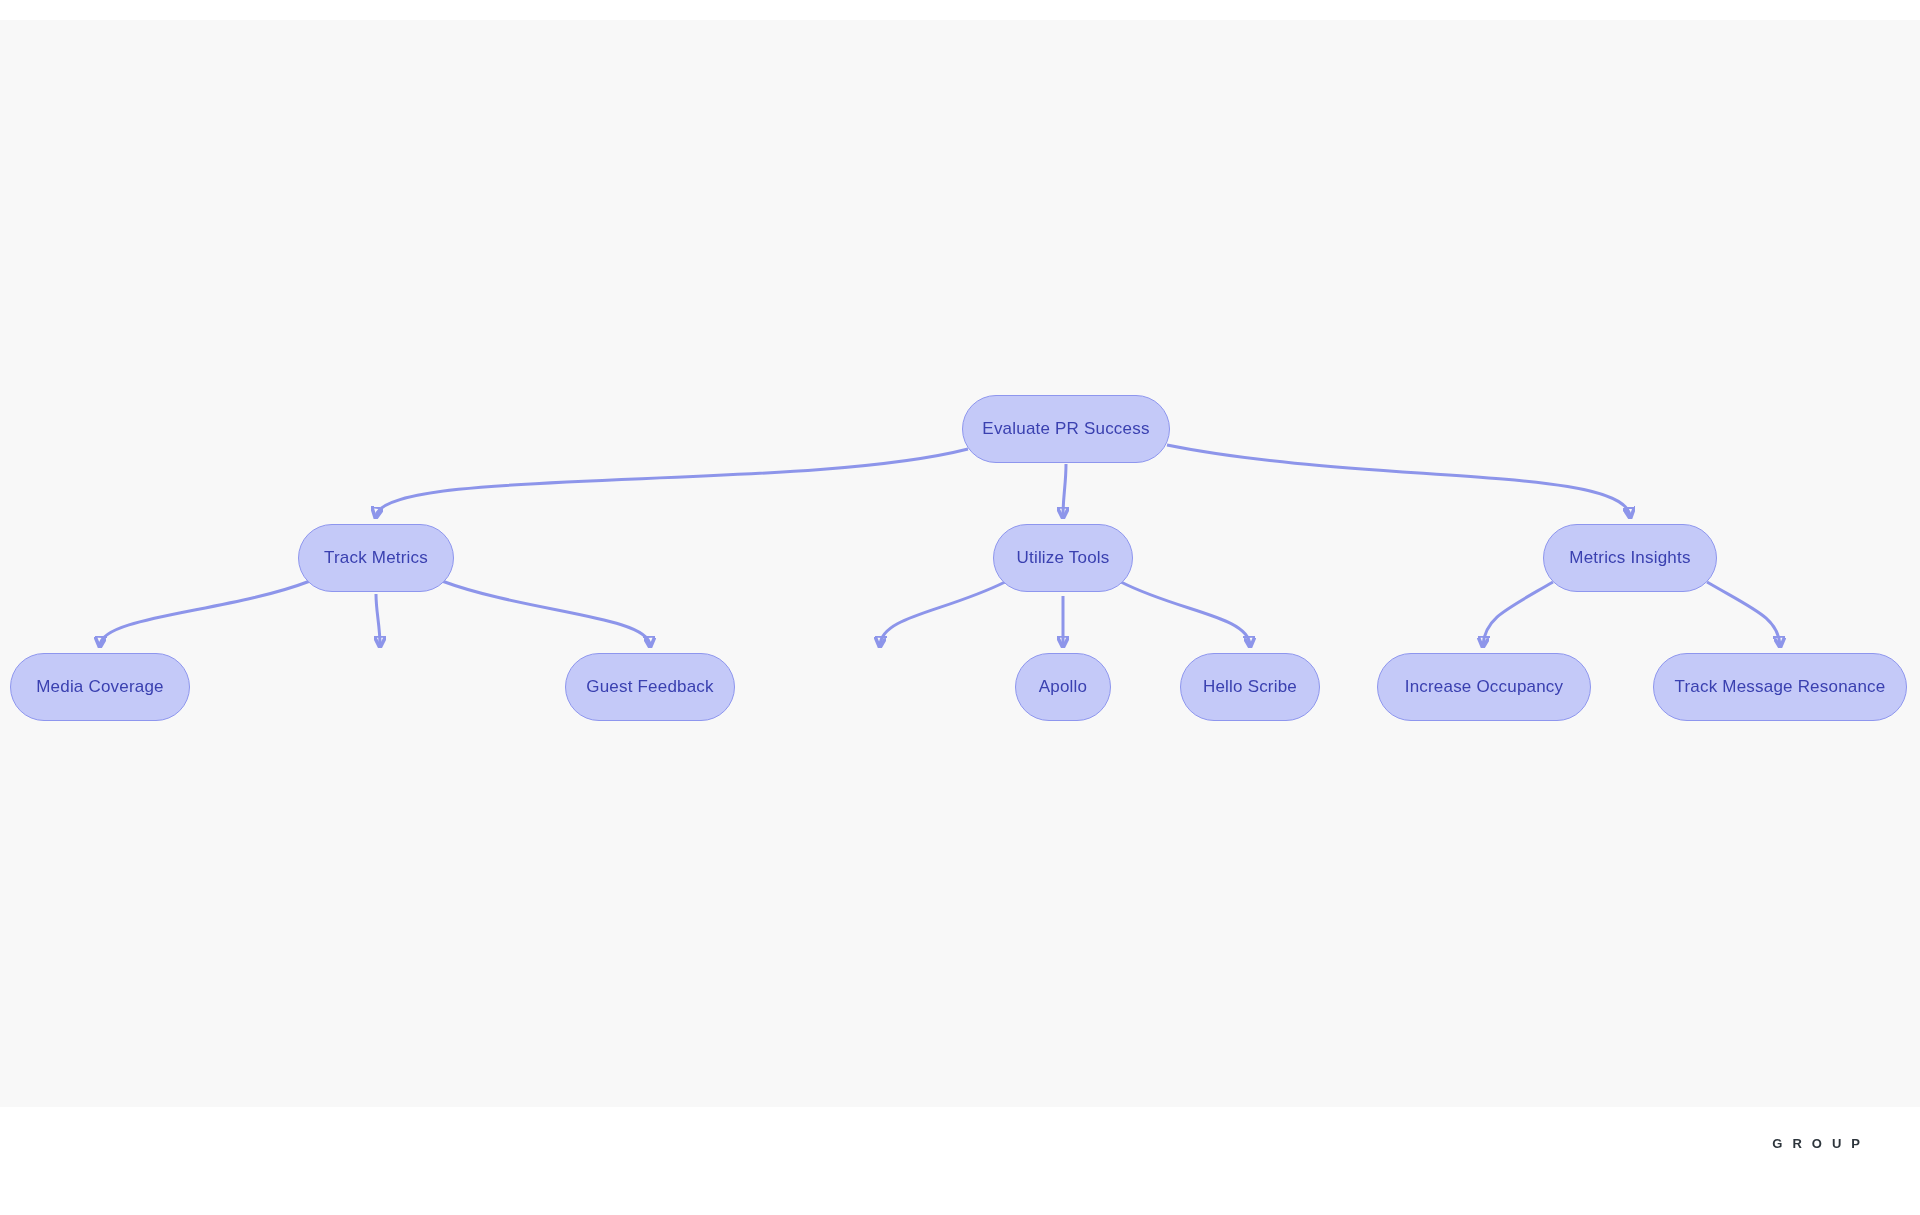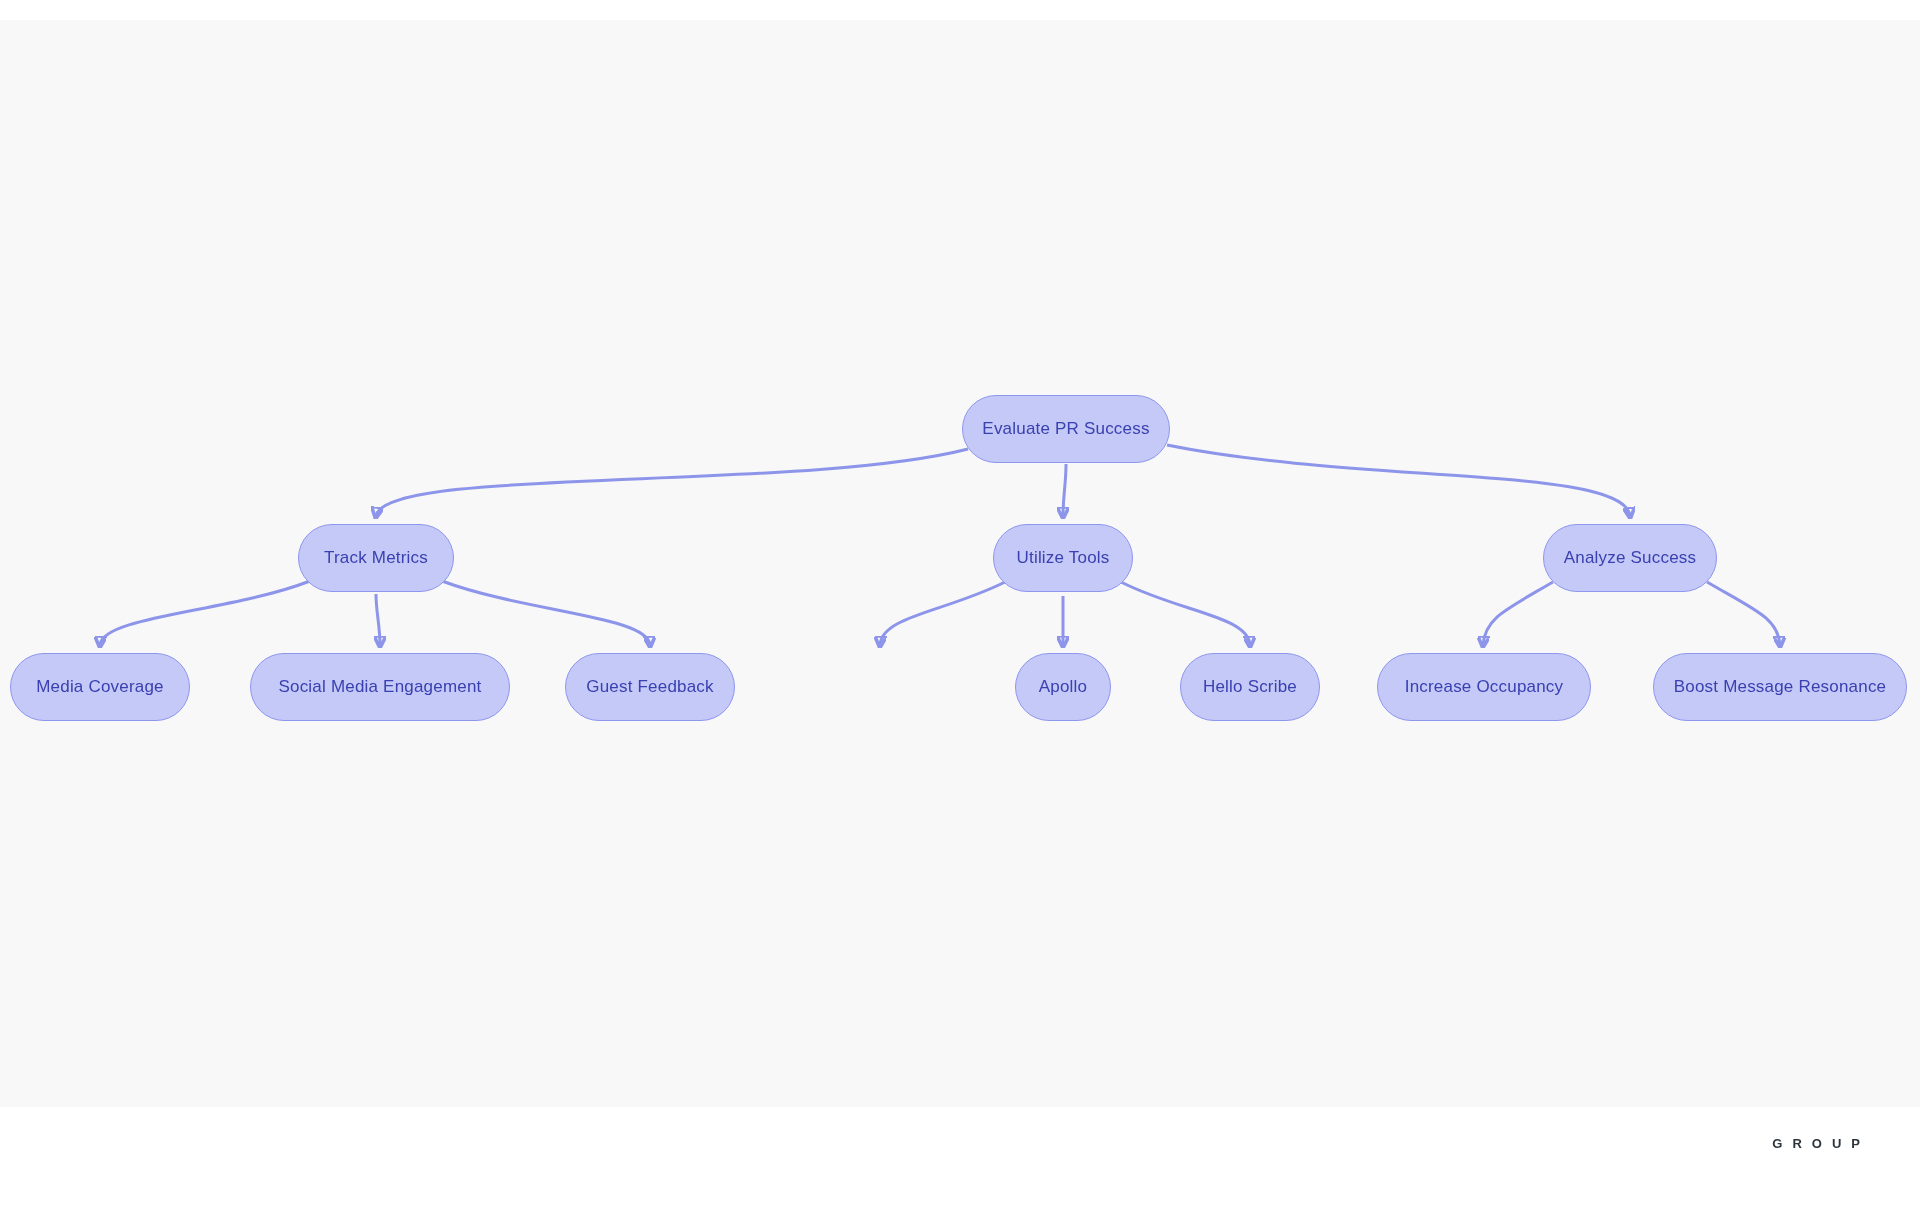--- a/index.html
+++ b/index.html
@@ -60,36 +60,35 @@
       <path marker-end="url(#arrow)" d="M 1553 562 C 1505 590, 1485 598, 1483 625"></path>
       <path marker-end="url(#arrow)" d="M 1707 562 C 1755 590, 1778 598, 1780 625"></path>
     </svg>
 
     <div class="node" style="left:962px;top:375px;width:208px;">Evaluate PR Success</div>
 
     <div class="node" style="left:993px;top:504px;width:140px;">Utilize Tools</div>
 
     <div class="node" style="left:298px;top:504px;width:156px;">Track Metrics</div>
 
-    <div class="node" style="left:1543px;top:504px;width:174px;">Analyze Success</div>
+    <div class="node" style="left:1543px;top:504px;width:174px;">Metrics Insights</div>
 
     <div class="node" style="left:10px;top:633px;width:180px;text-align:right;">Media Coverage</div>
 
-    <div class="node" style="left:250px;top:633px;width:260px;">Social Media Engagement</div>
 
     <div class="node" style="left:565px;top:633px;width:170px;">Guest Feedback</div>
 
 
     <div class="node" style="left:1015px;top:633px;width:96px;">Apollo</div>
 
     <div class="node" style="left:1180px;top:633px;width:140px;text-align:center;">Hello Scribe</div>
 
     <div class="node" style="left:1377px;top:633px;width:214px;">Increase Occupancy</div>
 
-    <div class="node" style="left:1653px;top:633px;width:254px;">Boost Message Resonance</div>
+    <div class="node" style="left:1653px;top:633px;width:254px;">Track Message Resonance</div>
   </div>
 
   <div class="footer">
     <div class="logo">
       <div class="logo-subtitle">GROUP</div>
     </div>
   </div>
 </div>
 
 </body></html>

